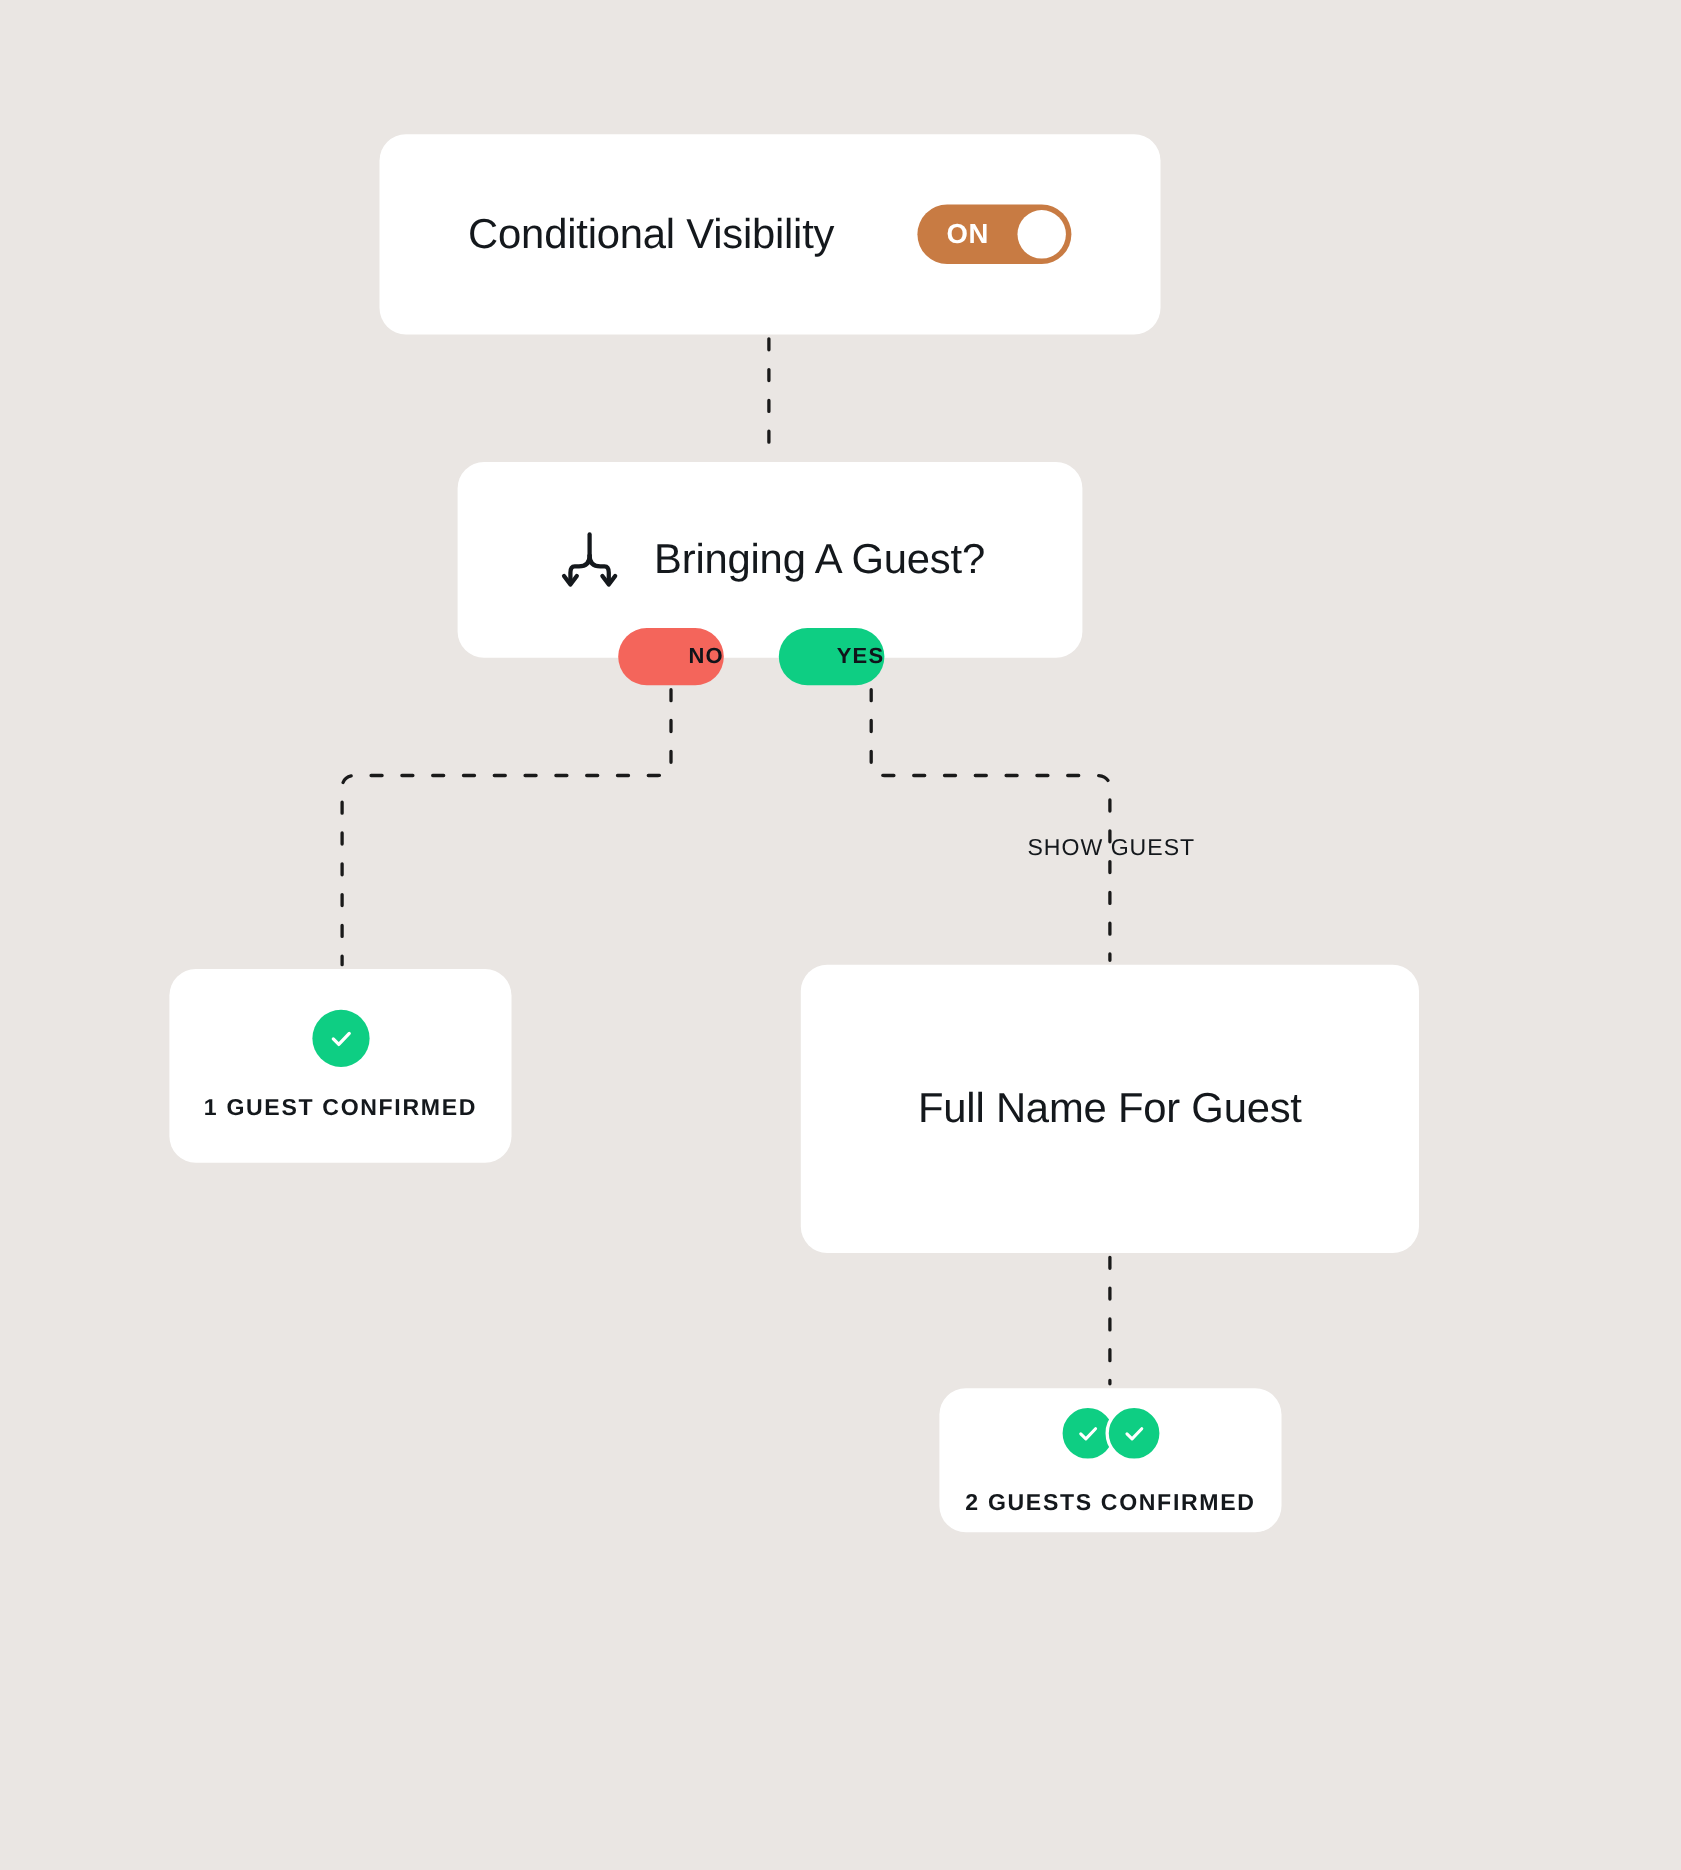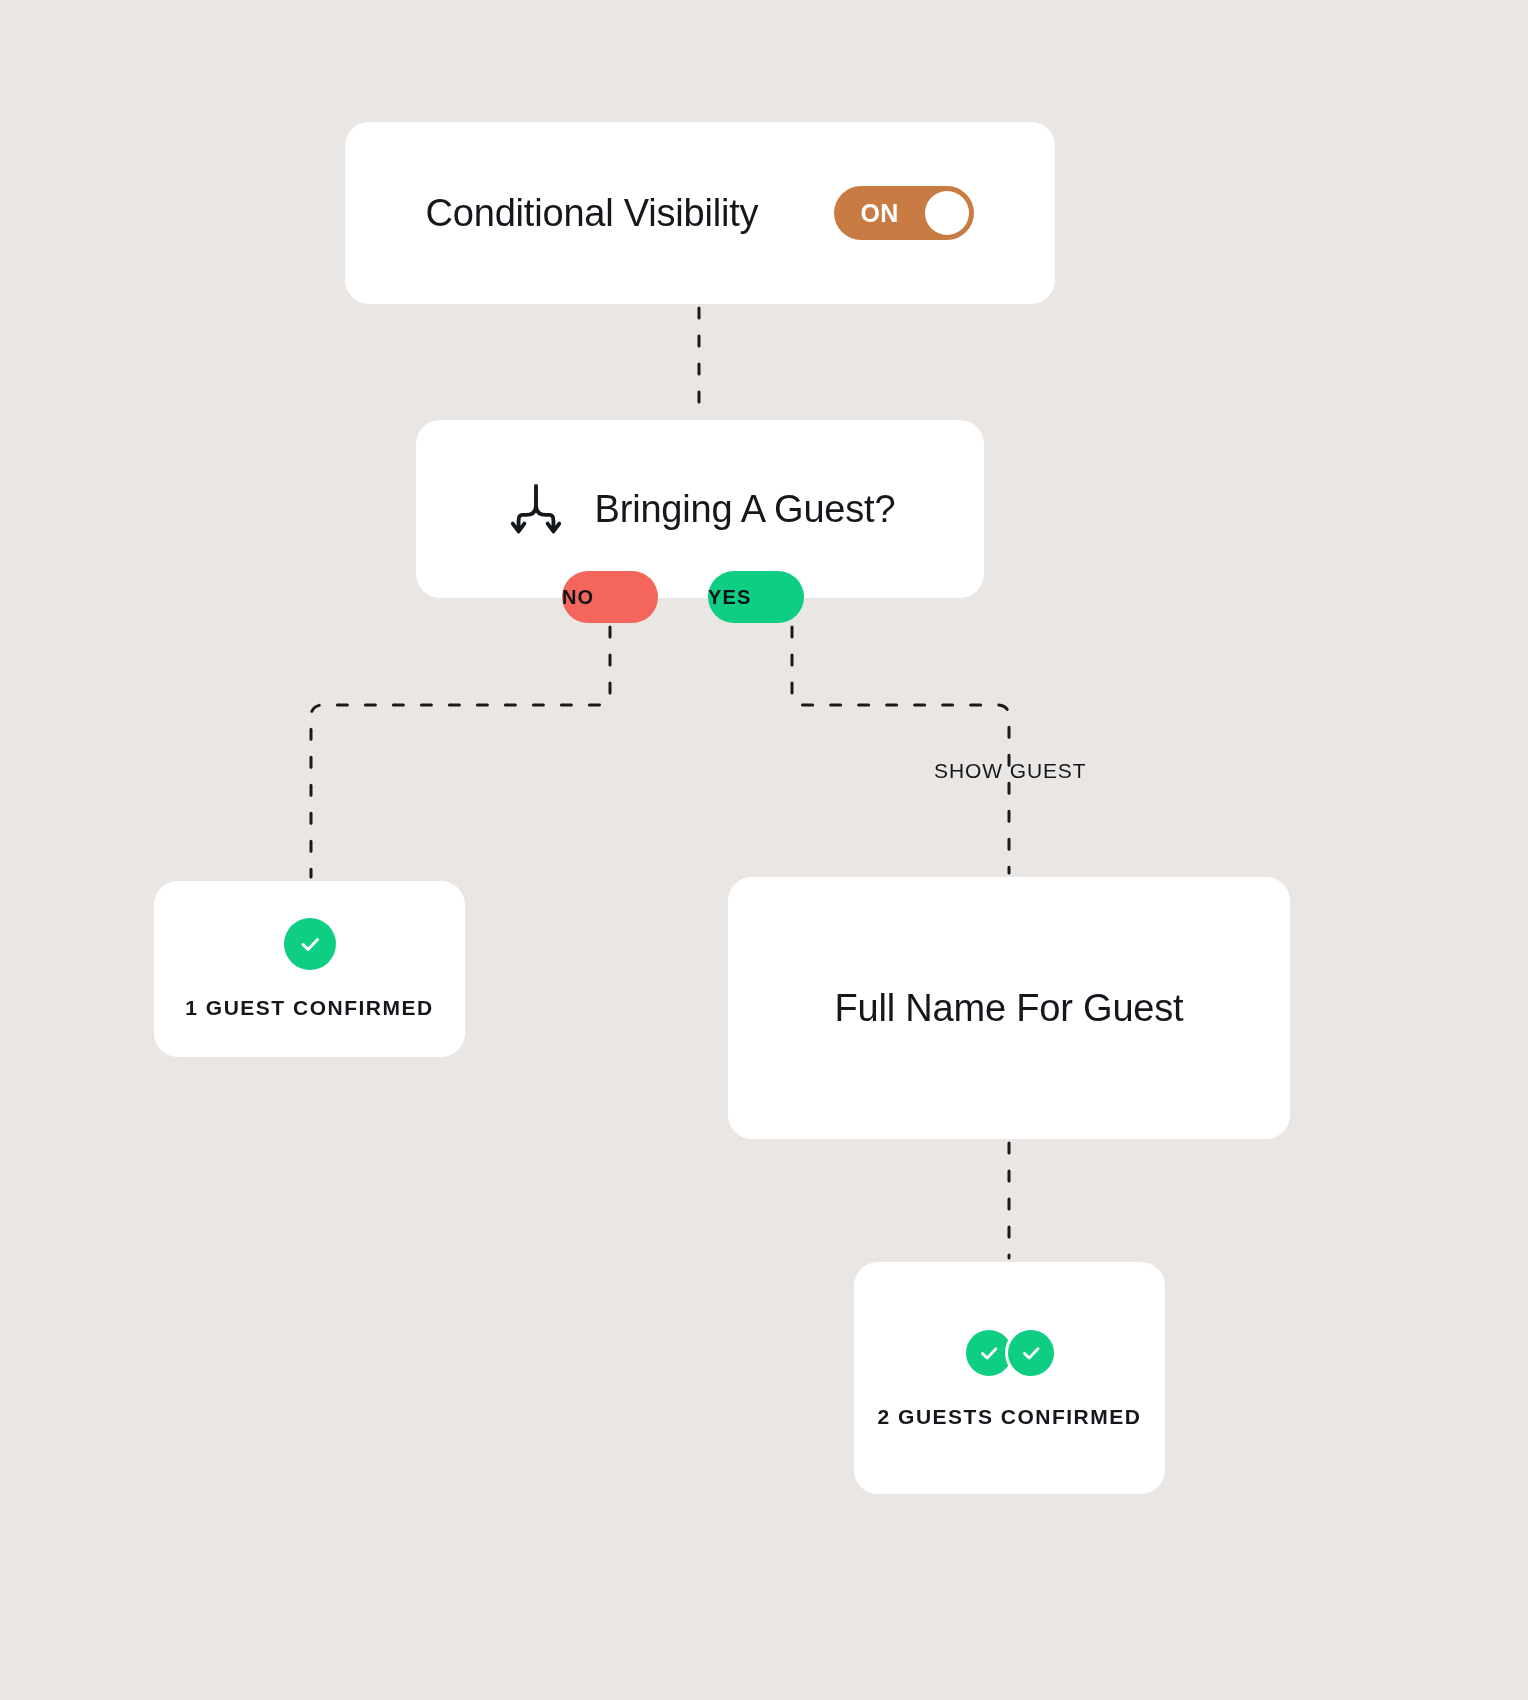--- a/index.html
+++ b/index.html
@@ -103,21 +103,21 @@
     letter-spacing: -0.2px;
     white-space: nowrap;
   }
 
   .pill {
     position: absolute;
     height: 52px;
     border-radius: 26px;
     display: flex;
     align-items: center;
-    justify-content: flex-start;
+    justify-content: flex-end;
     font-size: 20px;
     font-weight: bold;
     letter-spacing: 1.1px;
     color: #10141A;
   }
   #pill-no {
     left: 562px;
     top: 571px;
     width: 96px;
     background: #F4655B;
@@ -194,21 +194,21 @@
     height: 1px;
     background: #E4E4E4;
     margin: 0;
   }
 
   
   #node-two-guests {
     left: 854px;
     top: 1262px;
     width: 311px;
-    height: 232px;
+    height: 131px;
     display: flex;
     flex-direction: column;
     align-items: center;
     justify-content: center;
     gap: 26px;
   }
   .check-pair {
     display: flex;
     align-items: center;
   }

